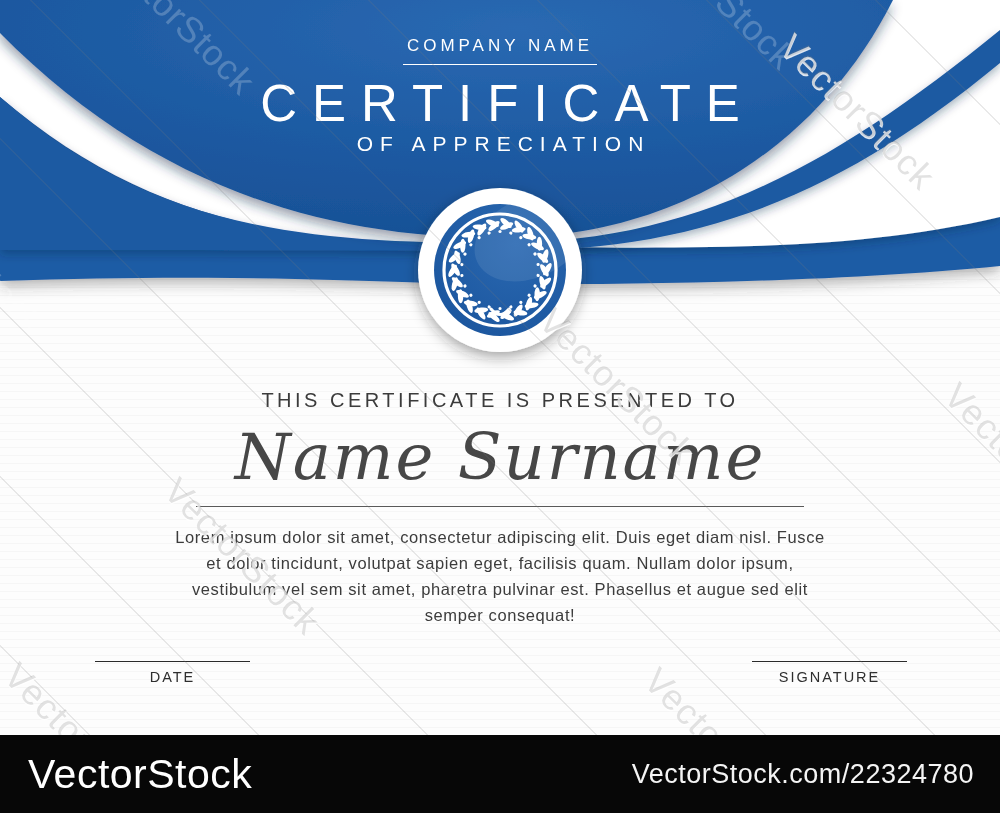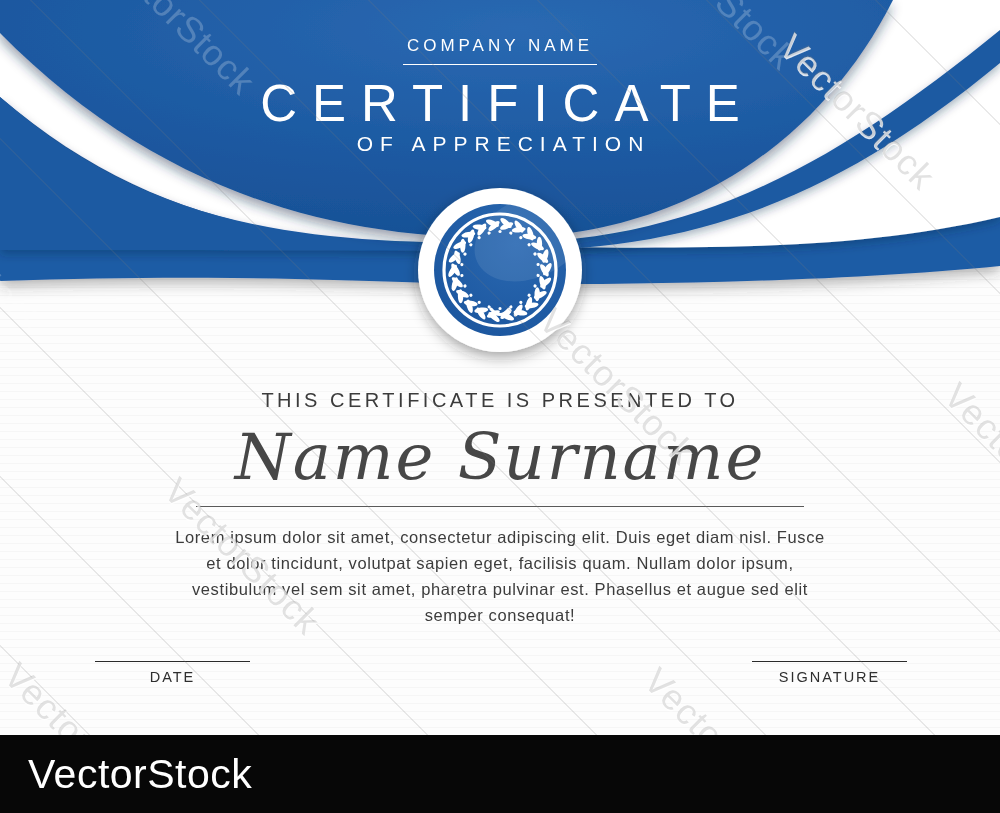--- a/index.html
+++ b/index.html
@@ -159,15 +159,16 @@
     <span class="wm wm-blue" style="left:-90px;top:170px">VectorStock</span>
     <span class="wm wm-gray" style="left:560px;top:300px">VectorStock</span>
     <span class="wm wm-gray" style="left:185px;top:470px">VectorStock</span>
     <span class="wm wm-gray" style="left:965px;top:375px">VectorStock</span>
     <span class="wm wm-gray" style="left:25px;top:655px">VectorStock</span>
     <span class="wm wm-gray" style="left:665px;top:660px">VectorStock</span>
   </div>
 
   <div class="footer">
     <span class="brand">VectorStock</span>
+    <span class="imgurl">VectorStock.com/22324780</span>
   </div>
 
 </div>
 
 </body></html>

